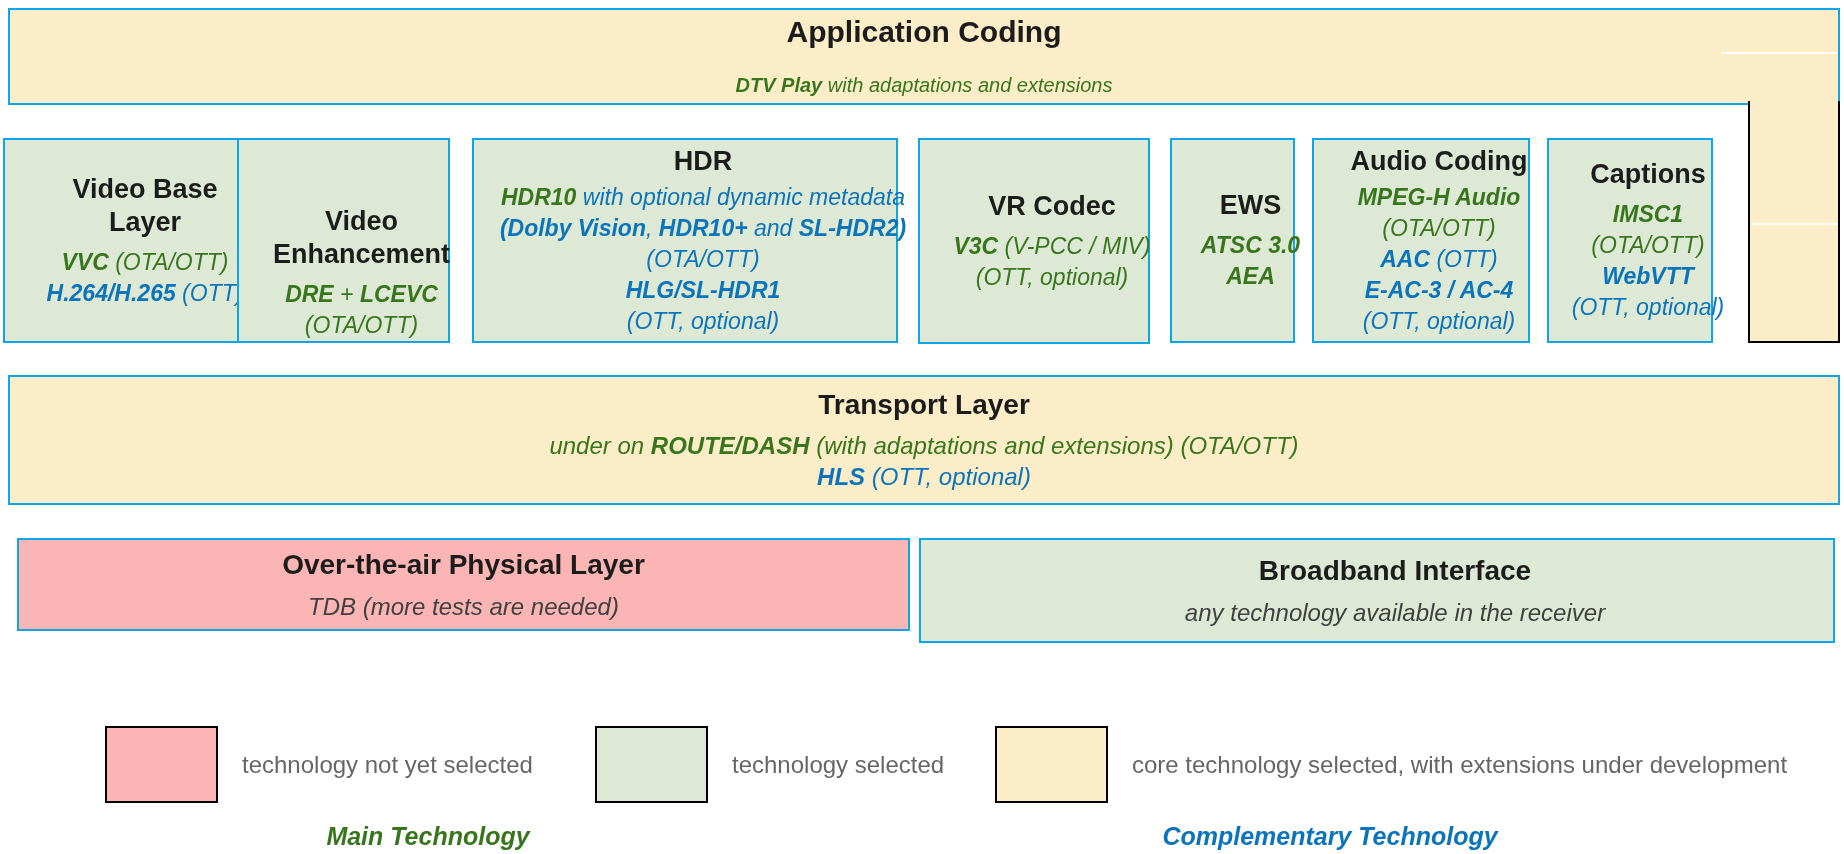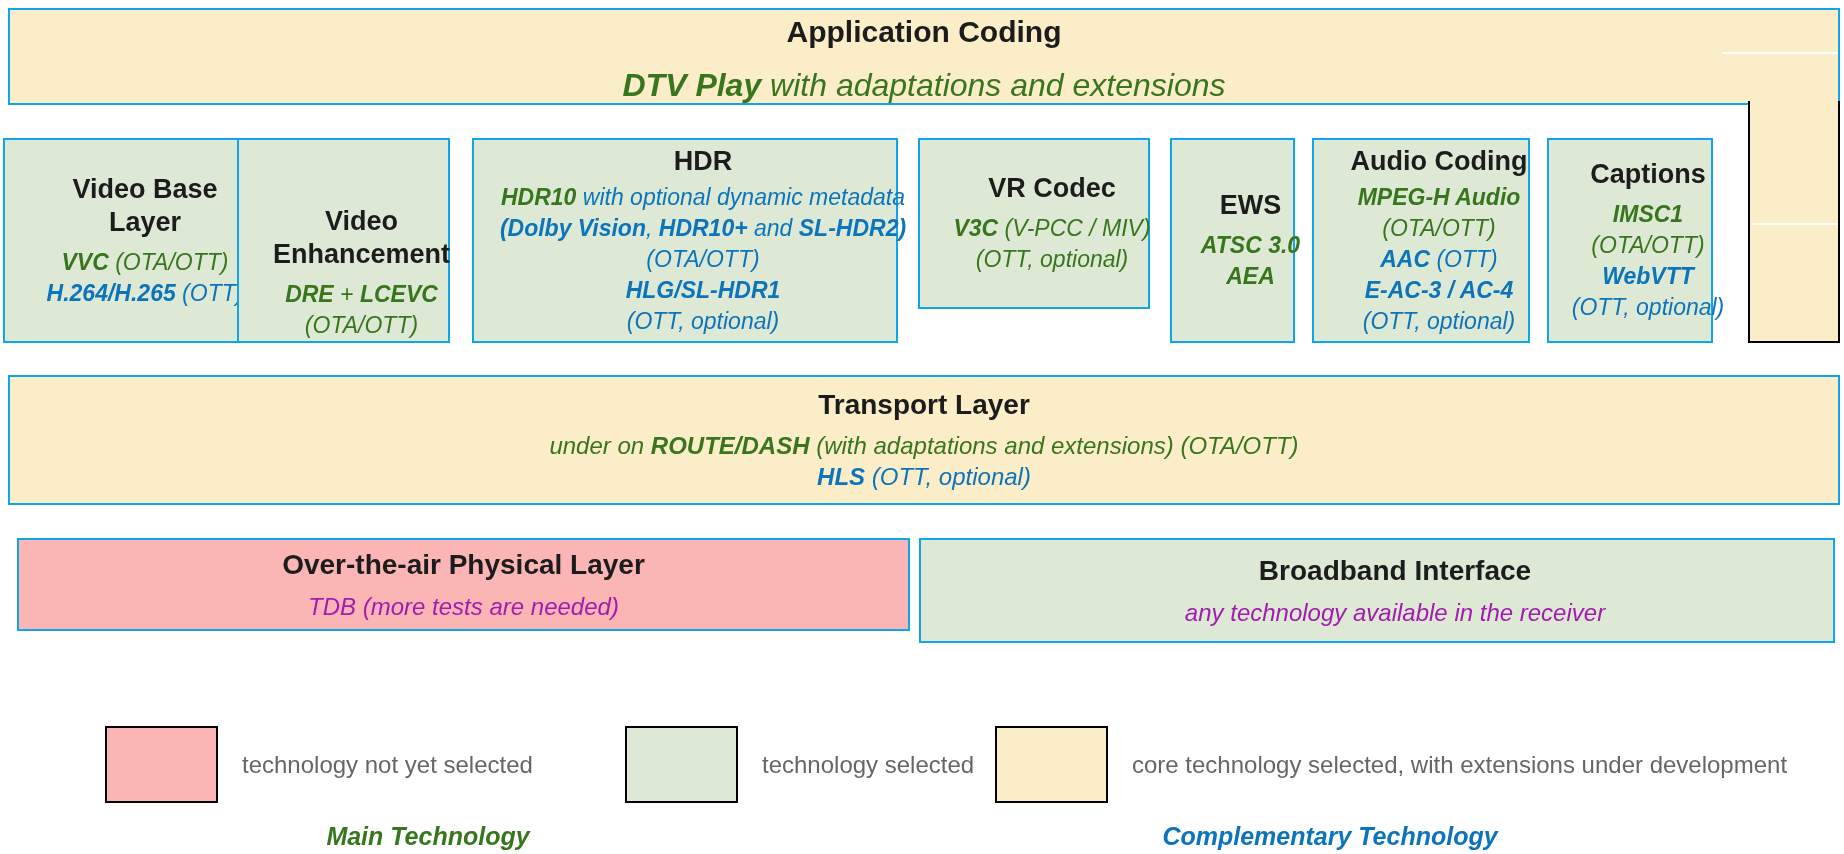--- a/index.html
+++ b/index.html
@@ -14,22 +14,22 @@
   .fill-pink{background:#FCB5B5;}
   .box-title{font-weight:700;font-size:27px;line-height:33px;white-space:pre-line;color:#1c1c1c;}
   .big-title{font-weight:700;font-size:30px;line-height:36px;color:#1c1c1c;}
   .mid-title{font-weight:700;font-size:28px;line-height:34px;color:#1c1c1c;}
   .box-lines{font-style:italic;font-size:23px;line-height:31px;white-space:nowrap;margin-top:8px;}
   .wide-lines{font-style:italic;font-size:24px;line-height:31px;white-space:nowrap;margin-top:8px;}
   .t-line{white-space:nowrap;}
   .k-main{color:#38761D;}
   .k-comp{color:#0C74BB;}
   .bold{font-weight:700;}
-  .subtitle{font-style:italic;font-size:24px;line-height:30px;color:#a21caf;margin-top:10px;}
-  .app-sub{font-style:italic;font-size:32px;line-height:30px;margin-top:20px;}
+  .subtitle{font-style:italic;font-size:24px;line-height:30px;color:#404040;margin-top:10px;}
+  .app-sub{font-style:italic;font-size:20px;line-height:30px;margin-top:20px;}
   .seam{position:absolute;height:2px;background:rgba(255,255,255,.88);}
   .legend-item{position:absolute;display:flex;align-items:center;height:77px;}
   .legend-swatch{width:113px;height:77px;border:2px solid #000;box-sizing:border-box;flex:none;}
   .legend-label{margin-left:24px;font-size:24px;color:#666666;white-space:nowrap;}
   .legend-caption{position:absolute;transform:translateX(-50%);font-size:25px;font-weight:700;
                   font-style:italic;white-space:nowrap;}
   .cap-main{color:#38761D;}
   .cap-comp{color:#0C74BB;}
 </style>
 </head>
@@ -67,21 +67,21 @@
     <div class="box-title">HDR</div>
     <div class="box-lines" style="margin-top:4px;">
         <div class="t-line"><span class="k-main bold">HDR10</span><span class="k-comp"> with optional dynamic metadata</span></div>
         <div class="t-line"><span class="k-comp bold">(Dolby Vision</span><span class="k-comp">, </span><span class="k-comp bold">HDR10+</span><span class="k-comp"> and </span><span class="k-comp bold">SL-HDR2)</span></div>
         <div class="t-line"><span class="k-comp">(OTA/OTT)</span></div>
         <div class="t-line"><span class="k-comp bold">HLG/SL-HDR1</span></div>
         <div class="t-line"><span class="k-comp">(OTT, optional)</span></div>
       </div>
   </div>
 
-  <div class="box fill-green" style="left:918px;top:138px;width:232px;height:171px;">
+  <div class="box fill-green" style="left:918px;top:138px;width:232px;height:206px;">
     <div class="box-title">VR Codec</div>
     <div class="box-lines">
         <div class="t-line"><span class="k-main bold">V3C</span><span class="k-main"> (V-PCC / MIV)</span></div>
         <div class="t-line"><span class="k-main">(OTT, optional)</span></div>
       </div>
   </div>
 
   <div class="box fill-green" style="left:1170px;top:138px;width:125px;height:205px;">
     <div class="box-title">EWS</div>
     <div class="box-lines">
@@ -126,21 +126,21 @@
 
   <div class="box fill-green" style="left:919px;top:538px;width:916px;height:105px;">
     <div class="mid-title">Broadband Interface</div>
     <div class="subtitle">any technology available in the receiver</div>
   </div>
 
   <div class="legend-item" style="left:105px;top:726px;">
     <div class="legend-swatch" style="background: rgb(252, 181, 181);"></div>
     <div class="legend-label">technology not yet selected</div>
   </div>
-  <div class="legend-item" style="left:625px;top:726px;">
+  <div class="legend-item" style="left:595px;top:726px;">
     <div class="legend-swatch" style="background: rgb(221, 233, 213);"></div>
     <div class="legend-label">technology selected</div>
   </div>
   <div class="legend-item" style="left:995px;top:726px;">
     <div class="legend-swatch" style="background: rgb(250, 237, 200);"></div>
     <div class="legend-label">core technology selected, with extensions under development</div>
   </div>
 
   <div class="legend-caption cap-main" style="left:428px;top:822px;">Main Technology</div>
   <div class="legend-caption cap-comp" style="left:1330px;top:822px;">Complementary Technology</div>

